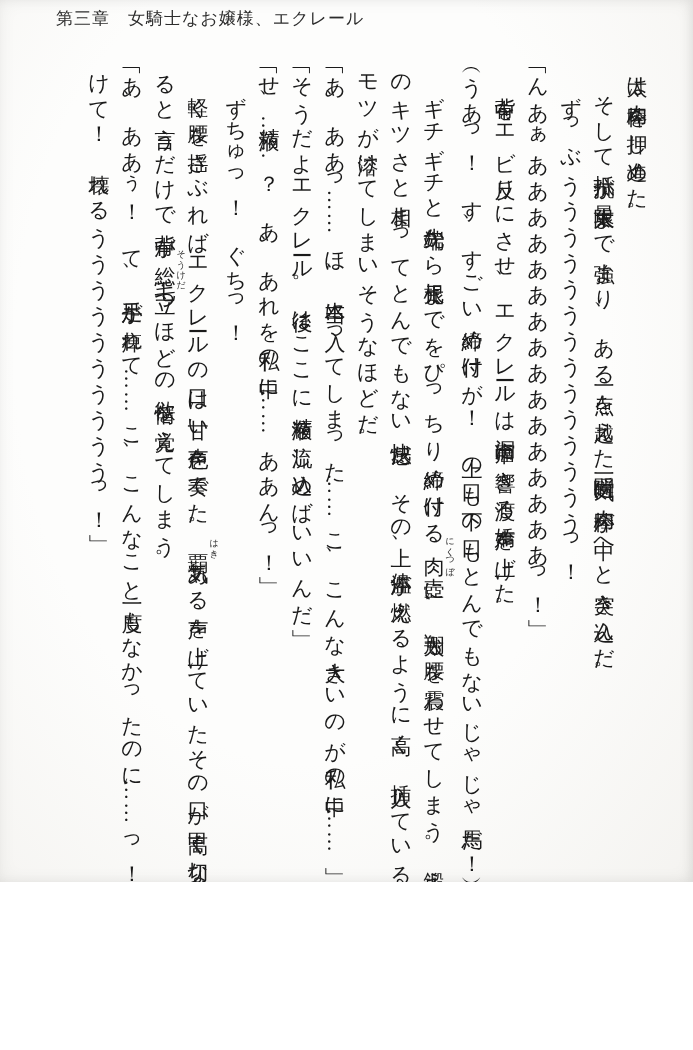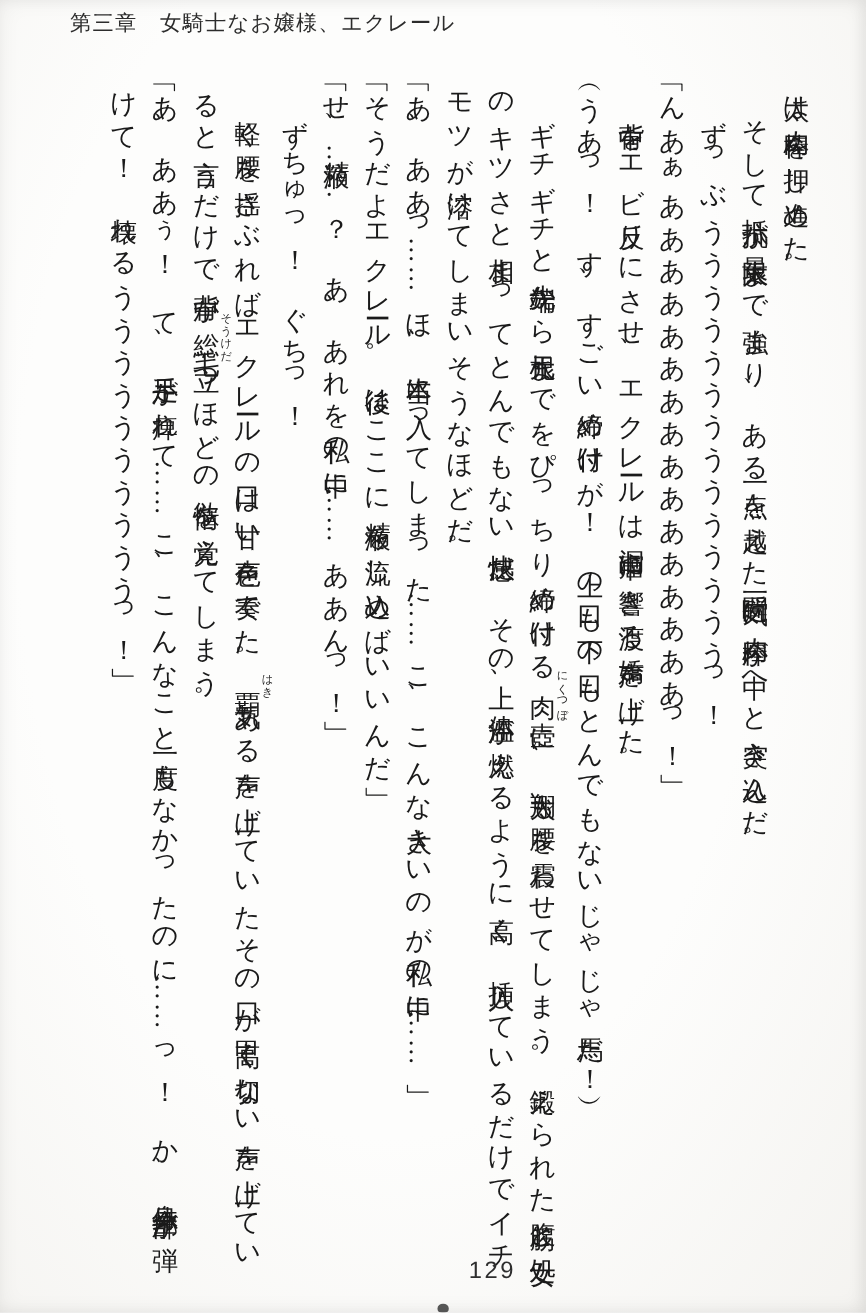--- a/index.html
+++ b/index.html
@@ -1,18 +1,18 @@
 <!DOCTYPE html>
 <html lang="ja"><head>
 <meta charset="utf-8">
 <style>
   html,body{margin:0;padding:0;}
   .page{
     position:relative;
-    width:693px;height:1050px;
+    width:693px;height:882px;
     background:radial-gradient(ellipse at 45% 40%, #fdfdfc 55%, #f4f3f0 100%);
     box-shadow:inset 0 0 18px rgba(0,0,0,0.06), inset -4px 0 10px rgba(0,0,0,0.05);
     overflow:hidden;
     font-family:"Liberation Serif", serif;
     color:#1b1b1b;
   }
   .chapter-header{
     position:absolute;
     left:56px;top:7px;
     font-size:17px;

